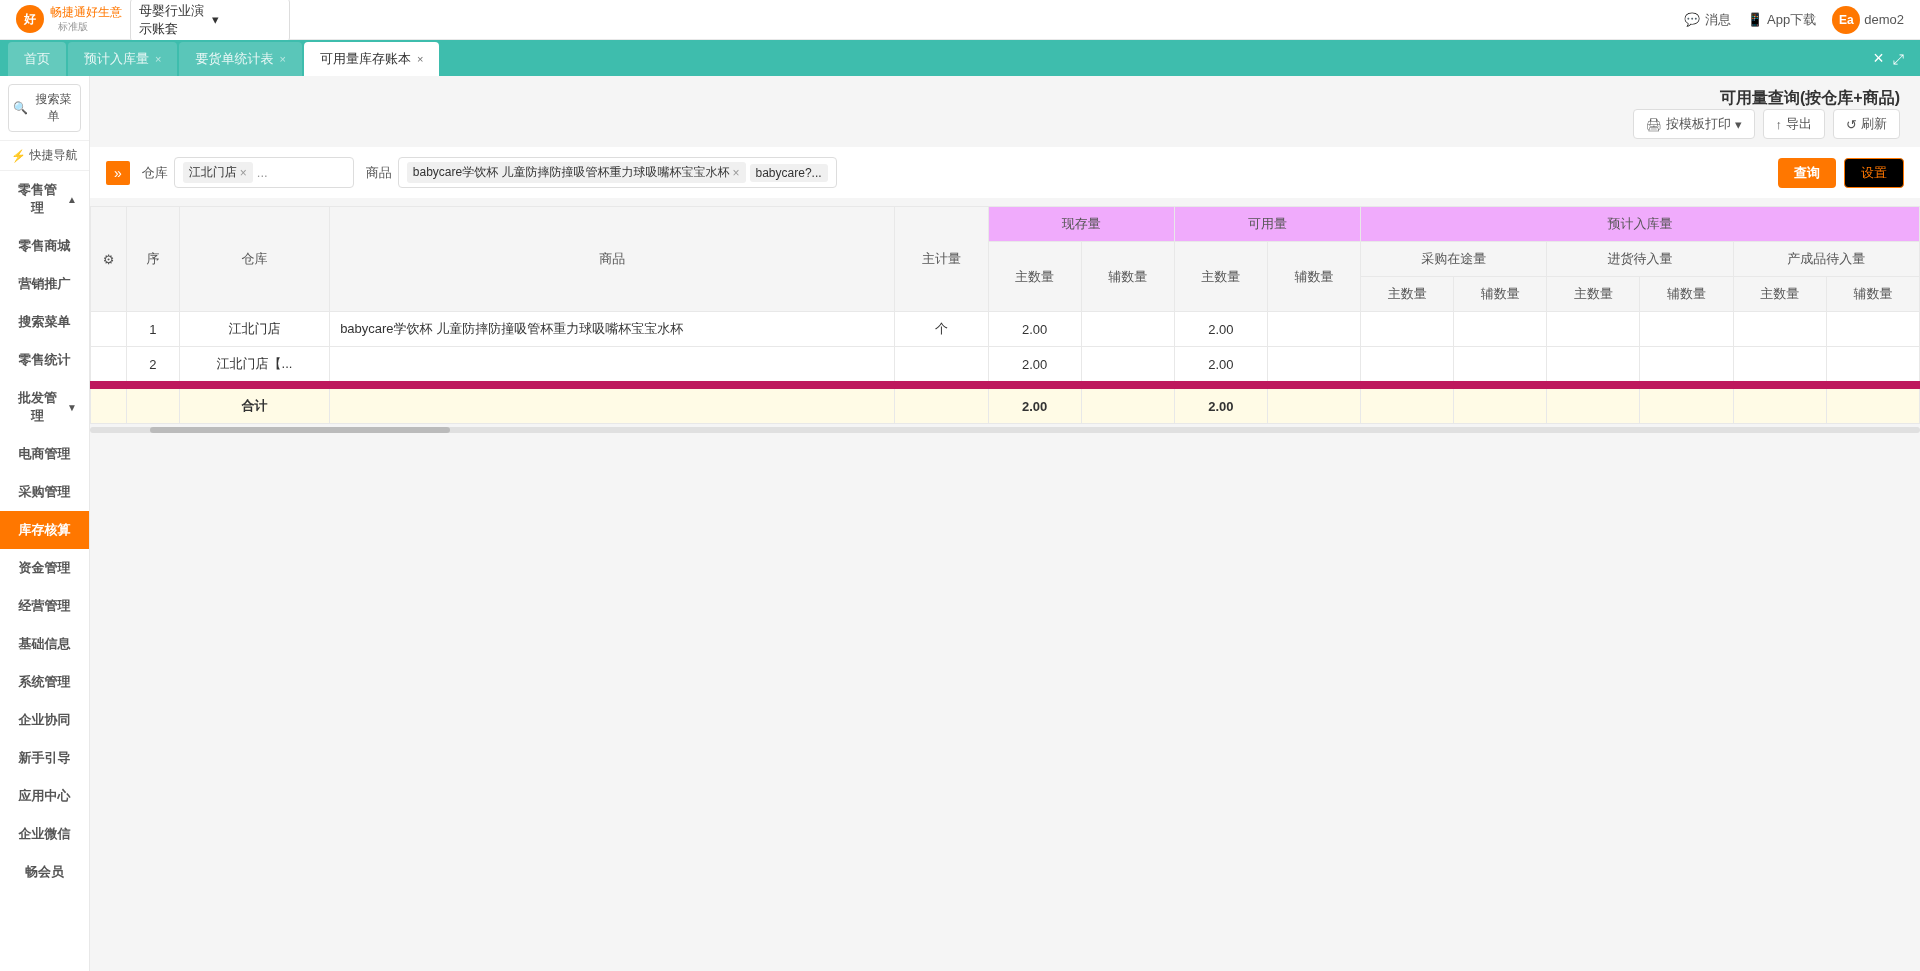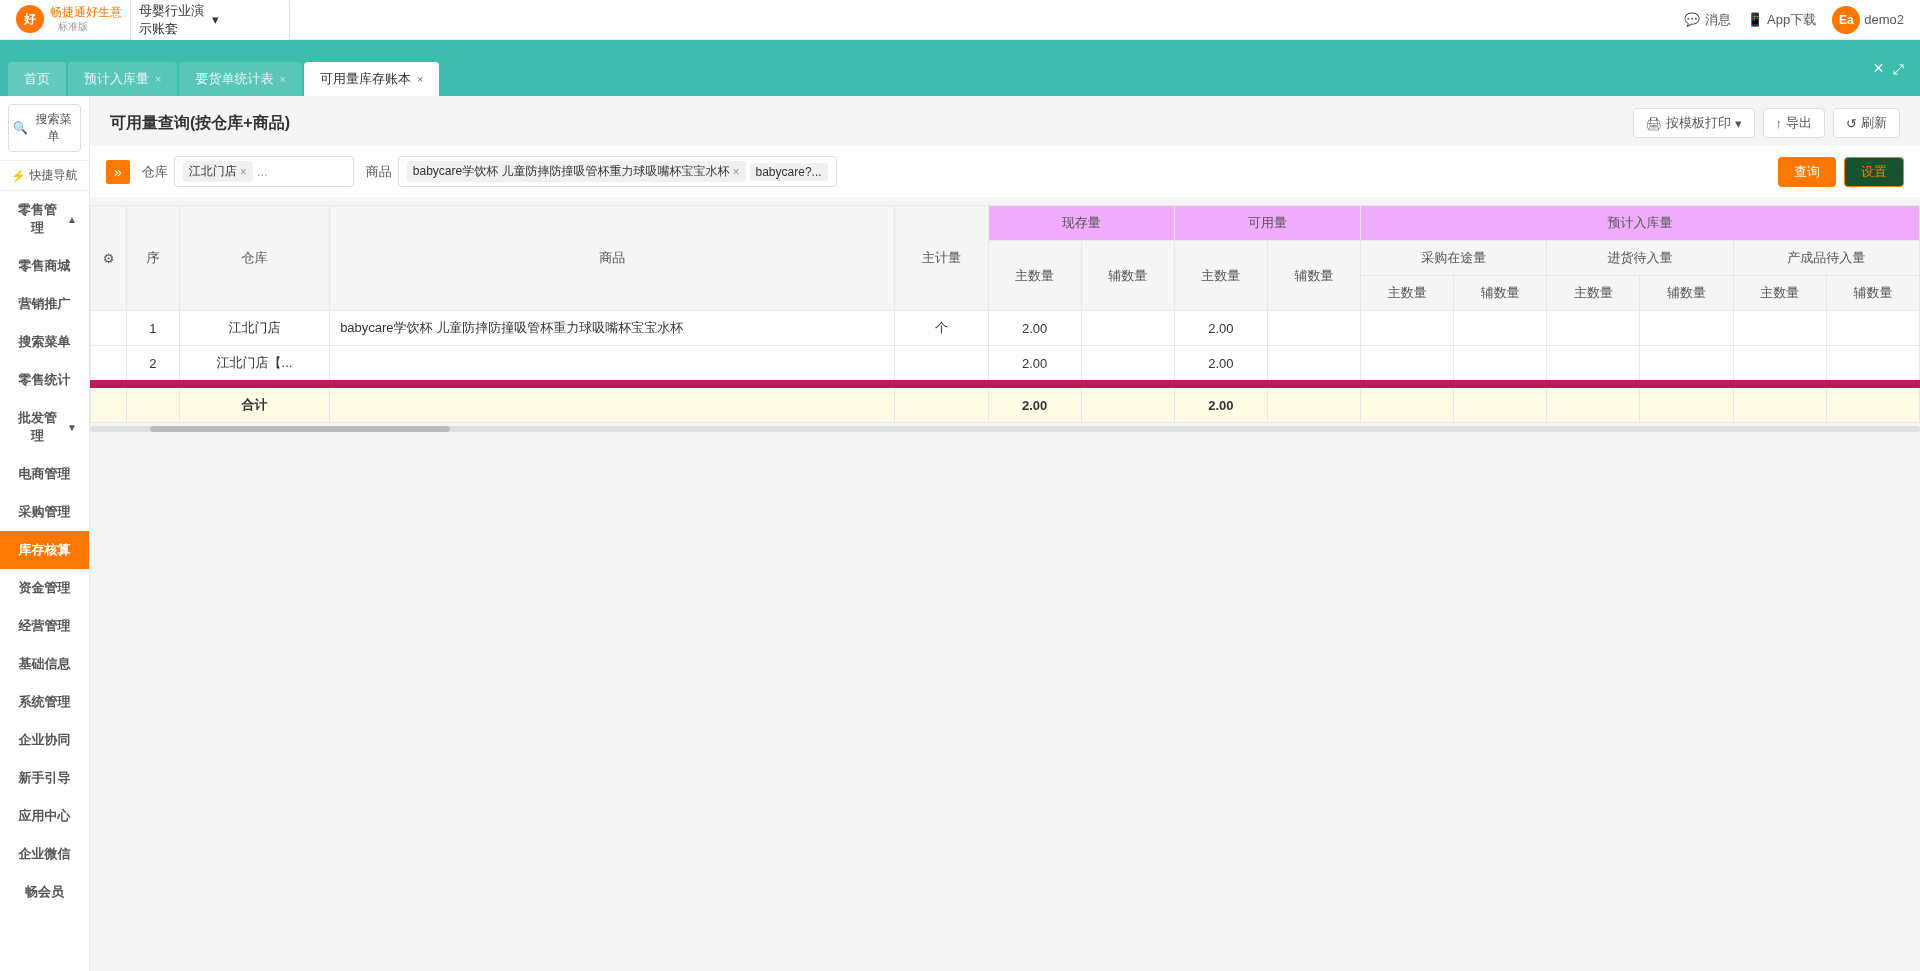--- a/index.html
+++ b/index.html
@@ -12,21 +12,21 @@
     .logo-icon { width: 28px; height: 28px; background: #ff7700; border-radius: 50%; display: flex; align-items: center; justify-content: center; color: white; font-size: 12px; font-weight: bold; }
     .logo-text { font-size: 12px; color: #ff7700; line-height: 1.2; }
     .logo-sub { font-size: 10px; color: #999; margin-left: 8px; }
     .dropdown-selector { display: flex; align-items: center; gap: 4px; border: 1px solid #ddd; border-radius: 4px; padding: 3px 8px; cursor: pointer; font-size: 13px; color: #333; min-width: 160px; background: #fff; }
     .dropdown-selector span { flex: 1; }
     .top-bar-right { display: flex; align-items: center; gap: 16px; font-size: 13px; color: #555; }
     .top-bar-right-item { display: flex; align-items: center; gap: 4px; cursor: pointer; }
     .user-avatar { width: 28px; height: 28px; border-radius: 50%; background: #ff7700; display: flex; align-items: center; justify-content: center; color: white; font-size: 12px; font-weight: bold; overflow: hidden; }
 
     
-    .nav-tabs { height: 56px; background: #3ebdad; display: flex; align-items: flex-end; padding: 0 8px; flex-shrink: 0; gap: 2px; }
+    .nav-tabs { height: 36px; background: #3ebdad; display: flex; align-items: flex-end; padding: 0 8px; flex-shrink: 0; gap: 2px; }
     .nav-tab { padding: 8px 16px; cursor: pointer; font-size: 13px; border-radius: 4px 4px 0 0; display: flex; align-items: center; gap: 6px; color: rgba(255,255,255,0.85); background: rgba(255,255,255,0.15); }
     .nav-tab.active { background: #fff; color: #333; }
     .nav-tab .close-btn { font-size: 11px; color: inherit; opacity: 0.7; cursor: pointer; }
     .nav-tab.home { background: rgba(255,255,255,0.2); }
     .nav-tab-close-all { margin-left: auto; color: white; font-size: 18px; cursor: pointer; padding: 4px 8px; align-self: center; }
 
     
     .main-layout { display: flex; flex: 1; overflow: hidden; }
 
     
@@ -34,37 +34,37 @@
     .sidebar-search { padding: 8px; border-bottom: 1px solid #f0f0f0; }
     .sidebar-search-btn { width: 100%; padding: 6px 4px; background: #fff; border: 1px solid #ddd; border-radius: 4px; cursor: pointer; font-size: 12px; color: #555; display: flex; align-items: center; justify-content: center; gap: 3px; }
     .sidebar-nav-btn { padding: 6px 8px; font-size: 12px; color: #555; cursor: pointer; display: flex; align-items: center; justify-content: center; gap: 3px; border-bottom: 1px solid #f0f0f0; }
     .sidebar-item { padding: 10px 8px; font-size: 13px; cursor: pointer; display: flex; align-items: center; justify-content: center; gap: 4px; color: #555; text-align: center; position: relative; font-weight: bold; }
     .sidebar-item.active { background: #ff7700; color: #fff; }
     .sidebar-item.has-sub { justify-content: space-between; padding: 10px 12px; }
     .sidebar-item .caret { font-size: 10px; }
 
     
     .content-area { flex: 1; overflow: auto; background: #f5f5f5; }
-    .page-header { background: #f5f5f5; padding: 12px 20px 8px; display: flex; align-items: center; justify-content: space-between; }
+    .page-header { background: #f5f5f5; padding: 12px 20px 8px; display: flex; align-items: flex-end; justify-content: space-between; flex-direction: column; }
     .page-title { font-size: 16px; font-weight: bold; color: #333; }
     .page-actions { display: flex; align-items: center; gap: 8px; }
     .action-btn { display: flex; align-items: center; gap: 4px; padding: 5px 12px; border: 1px solid #ddd; border-radius: 4px; cursor: pointer; background: #fff; font-size: 13px; color: #555; }
 
     
     .filter-bar { background: #fff; margin: 0 0 8px 0; padding: 10px 16px; display: flex; align-items: center; gap: 12px; flex-wrap: wrap; }
     .filter-expand-btn { background: #ff7700; color: white; border: none; padding: 4px 8px; cursor: pointer; border-radius: 2px; font-size: 14px; }
     .filter-group { display: flex; align-items: center; gap: 6px; }
     .filter-label { font-size: 13px; color: #555; white-space: nowrap; }
     .filter-input { border: 1px solid #ddd; border-radius: 4px; padding: 4px 8px; font-size: 13px; min-width: 180px; display: flex; align-items: center; gap: 4px; background: #fff; }
     .filter-tag { background: #f0f0f0; border-radius: 3px; padding: 2px 6px; font-size: 12px; display: flex; align-items: center; gap: 3px; }
     .filter-tag .remove { cursor: pointer; color: #999; }
     .filter-ellipsis { color: #999; cursor: pointer; }
     .filter-actions { margin-left: auto; display: flex; gap: 8px; }
-    .btn-query { background: #ff7700; color: #fff; border: none; padding: 5px 16px; border-radius: 4px; cursor: pointer; font-size: 13px; }
-    .btn-settings { background: #14532d; color: #ff7700; border: 1px solid #ff7700; padding: 5px 16px; border-radius: 4px; cursor: pointer; font-size: 13px; }
+    .btn-query { background: #ff7700; color: #fff; border: none; padding: 5px 16px; border-radius: 4px; cursor: pointer; font-size: 13px; font-weight: bold; }
+    .btn-settings { background: #000000; color: #ff7700; border: 1px solid #ff7700; padding: 5px 16px; border-radius: 4px; cursor: pointer; font-size: 13px; }
 
     
     .table-container { background: #fff; margin: 0; overflow-x: auto; }
     table { width: 100%; border-collapse: collapse; font-size: 13px; }
     thead tr { background: #f5f5f5; }
     thead th { padding: 8px 10px; text-align: center; border: 1px solid #e8e8e8; color: #555; font-weight: 500; white-space: nowrap; }
     thead th.main-header { background: #f0abfc; }
     tbody tr { background: #fff; }
     tbody td { padding: 8px 10px; border: 1px solid #e8e8e8; text-align: center; }
     tbody td.text-left { text-align: left; }

